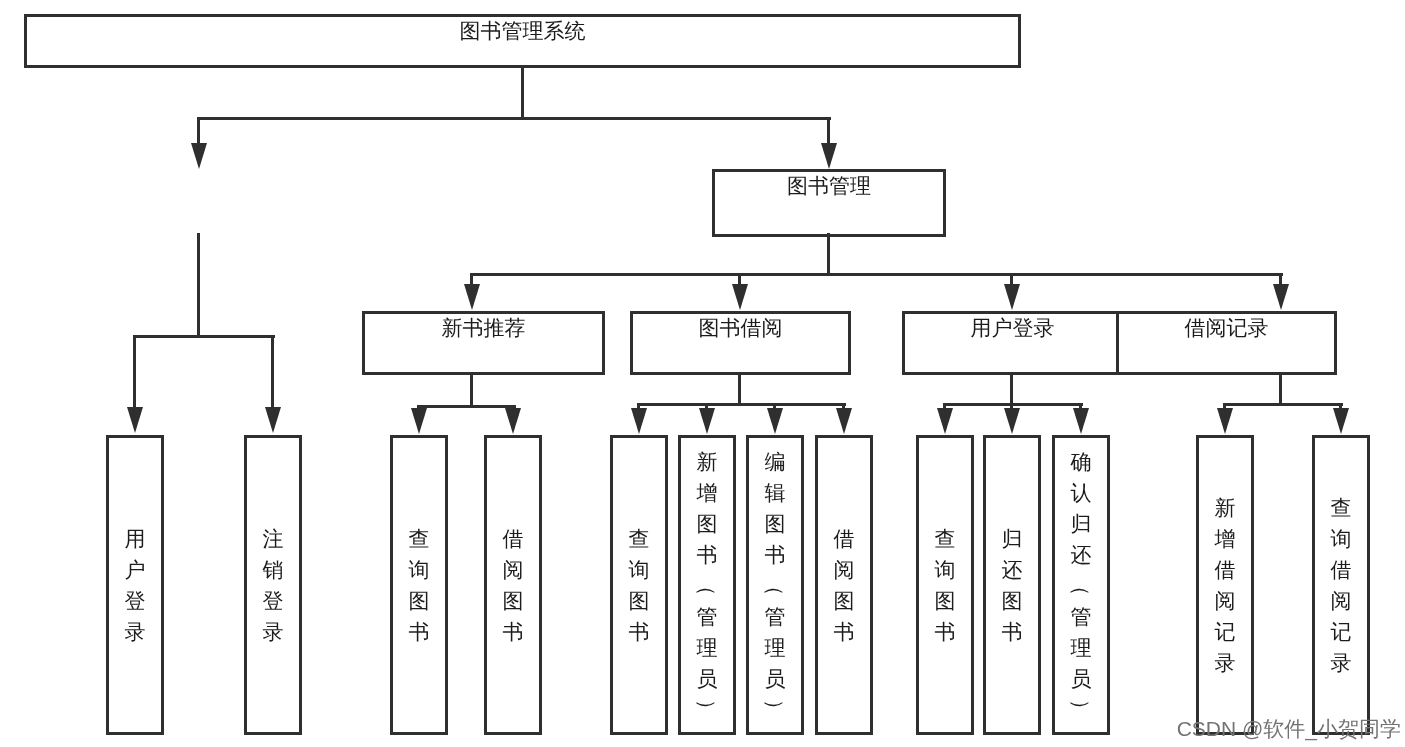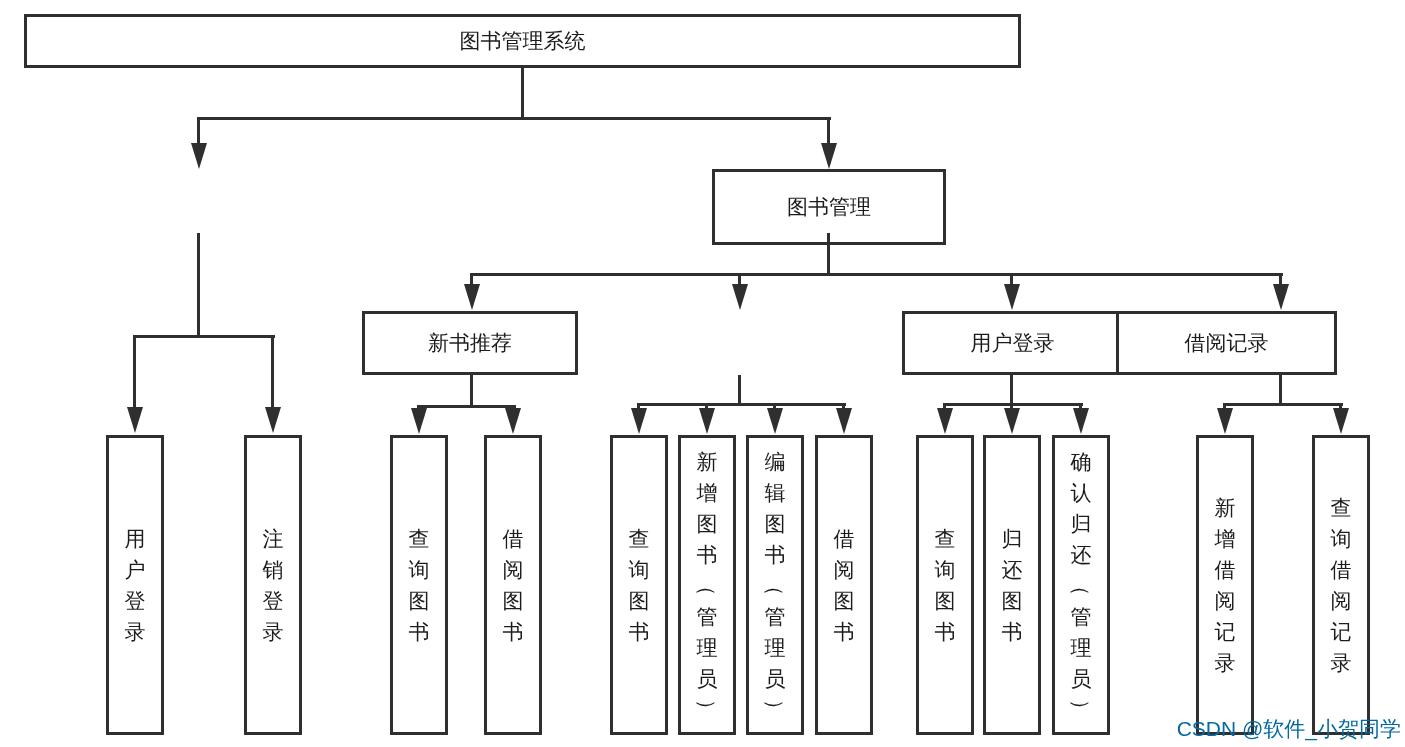--- a/index.html
+++ b/index.html
@@ -2,53 +2,56 @@
 <html><head>
 <meta charset="utf-8">
 <style>
   html,body { margin:0; padding:0; background:#ffffff; }
   .canvas {
     position:relative; width:1405px; height:747px; background:#ffffff;
     font-family:"Liberation Sans","DejaVu Sans",sans-serif; overflow:hidden;
   }
   .box {
     position:absolute; box-sizing:border-box; border:3px solid #2f2f2f;
-    background:#ffffff; display:flex; align-items:center; justify-content:center;
+    background:#ffffff; display:flex; justify-content:center;
     color:#1c1c1c; font-size:21px;
   }
   .vbox { flex-direction:column; }
   .vert { display:flex; flex-direction:column; align-items:center; justify-content:center; }
   .vert span { display:block; line-height:31px; text-align:center; }
   .vert .rot { transform:rotate(90deg); }
   .vl, .hl { position:absolute; background:#2f2f2f; }
   .tri {
     position:absolute; width:0; height:0;
     border-left:8px solid transparent; border-right:8px solid transparent;
     border-top:26px solid #2f2f2f;
   }
   .watermark {
-    position:absolute; right:4px; bottom:4px; color:#0369a1;
+    position:absolute; right:4px; bottom:4px; color:#737373;
     font-size:21px; z-index:10; white-space:nowrap;
   }
 </style>
 </head>
 <body>
 
 <div class="canvas">
 
   <div class="box" style="left:24px;top:14px;width:997px;height:54px">
     <div>图书管理系统</div>
   </div>
 
-  <div class="box" style="left:712px;top:169px;width:234px;height:76px">
+  <div class="box" style="left:712px;top:169px;width:234px;height:68px">
     <div>图书管理</div>
   </div>
 
-  <div class="box" style="left:362px;top:311px;width:216px;height:64px">
+  <div class="box" style="left:362px;top:311px;width:243px;height:64px">
     <div>新书推荐</div>
+  </div>
+  <div class="box" style="left:630px;top:311px;width:221px;height:64px">
+    <div>图书借阅</div>
   </div>
   <div class="box" style="left:902px;top:311px;width:221px;height:64px">
     <div>用户登录</div>
   </div>
   <div class="box" style="left:1116px;top:311px;width:221px;height:64px">
     <div>借阅记录</div>
   </div>
 
   <div class="box vbox" style="left:106px;top:435px;width:58px;height:300px">
     <div class="vert">

